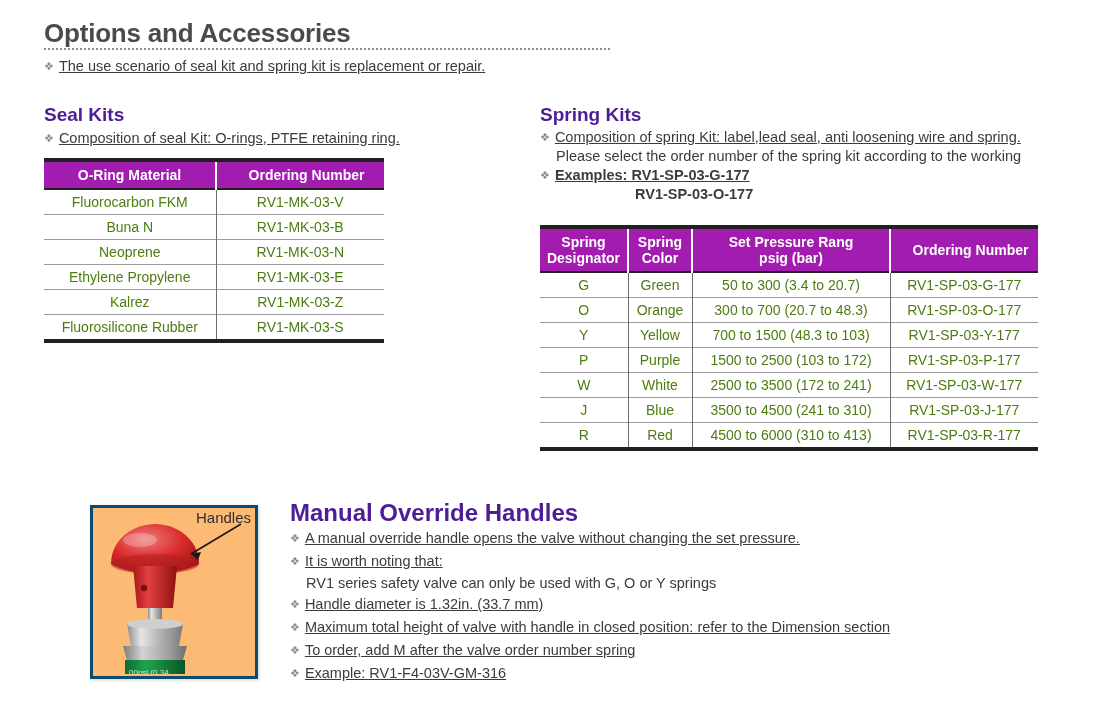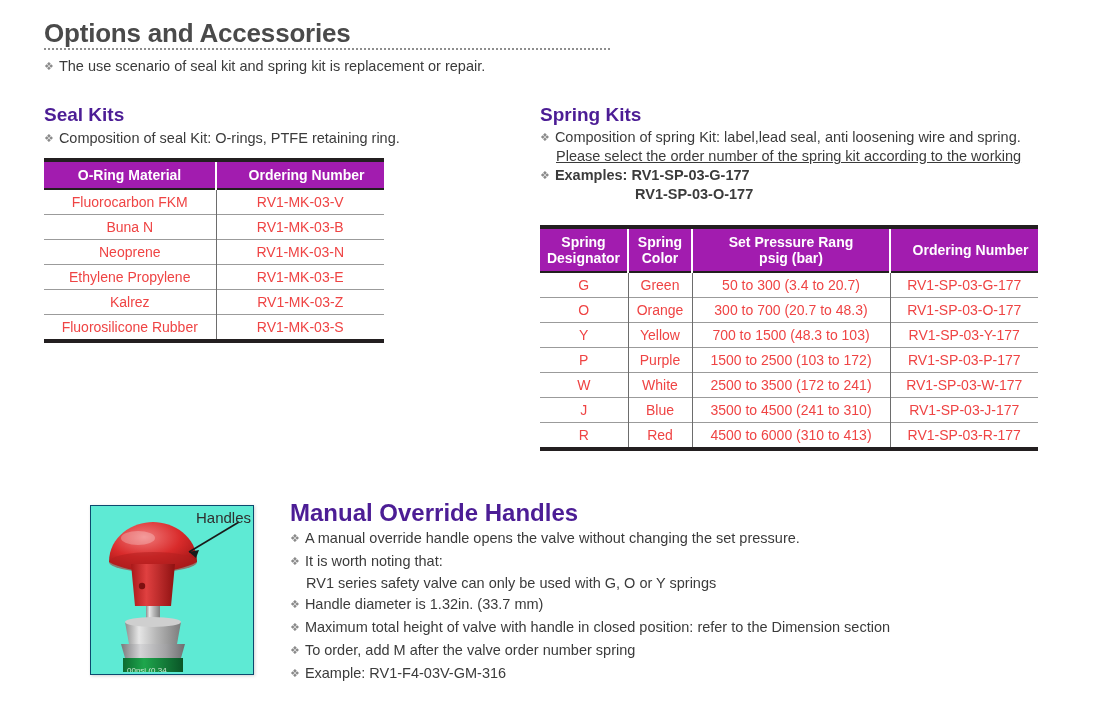--- a/index.html
+++ b/index.html
@@ -44,21 +44,21 @@
     color: #3b3b3b;
     line-height: 19px;
   }
   .bullet-mark {
     color: #8a8a8a;
     font-size: 11px;
     line-height: 19px;
     margin-right: 5px;
     flex: 0 0 auto;
   }
-  .bullet-text { flex: 1 1 auto; }
+  .bullet-text { flex: 1 1 auto; text-decoration: underline; }
   .bold { font-weight: bold; }
 
   .intro-bullet {
     position: absolute;
     left: 44px;
     top: 57px;
     width: 800px;
   }
 
   
@@ -84,21 +84,21 @@
     font-size: 14px;
     font-weight: bold;
     text-align: center;
     padding: 5px 4px;
     line-height: 16px;
     border-right: 2px solid #ffffff;
   }
   .ds-table th:last-child { border-right: none; padding-left: 16px; }
   .ds-table td {
     font-size: 14px;
-    color: #ef4444;
+    color: #4d7c0f;
     text-align: center;
     padding: 4px 4px;
     border-top: 1px solid #9b9b9b;
     border-right: 1px solid #6d6d6d;
     background: #ffffff;
   }
   .ds-table td:last-child { border-right: none; }
   .ds-table tbody tr:first-child td { border-top: 2px solid #231f20; }
 
   
@@ -107,42 +107,42 @@
   
   #spring-table { left: 540px; top: 225px; width: 498px; }
 
   
   .spring-intro {
     position: absolute;
     left: 540px;
     top: 128px;
     width: 505px;
   }
-  .spring-intro .cont { padding-left: 16px; text-decoration: underline; }
+  .spring-intro .cont { padding-left: 16px; }
   .ex-indent { padding-left: 95px; font-weight: bold; }
 
   
   .mo-bullets {
     position: absolute;
     left: 290px;
     top: 529px;
     width: 700px;
   }
   .mo-bullets .bullet-line { margin-bottom: 4px; }
   .mo-sub { padding-left: 16px; margin-bottom: 4px; font-size: 14.5px; }
 
   
   .photo-panel {
     position: absolute;
     left: 90px;
     top: 505px;
     width: 162px;
     height: 168px;
-    border: 1px solid #0c4a6e;
-    background: #5eead4;
+    border: 3px solid #0c4a6e;
+    background: #fdba74;
     box-shadow: 1px 1px 3px rgba(0,0,0,0.18);
     overflow: hidden;
   }
   .photo-label {
     position: absolute;
     left: 196px;
     top: 509px;
     font-size: 15px;
     color: #2f2f2f;
   }

